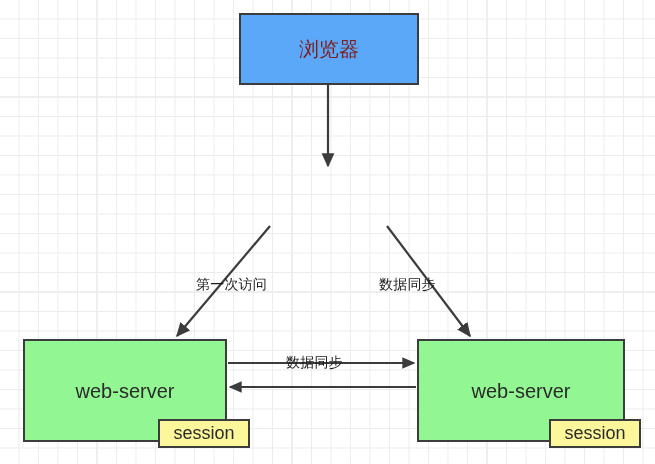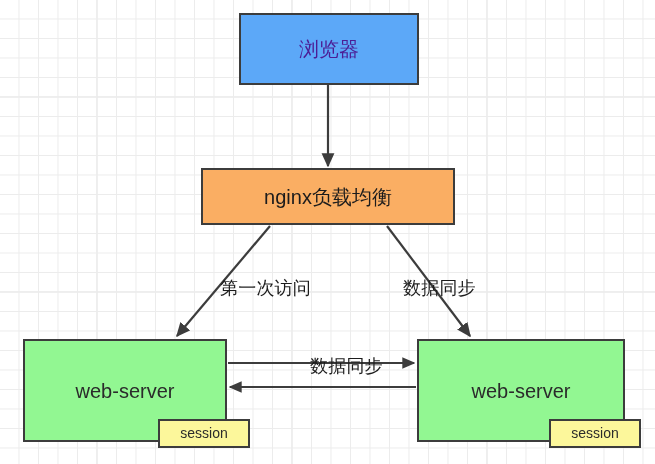--- a/index.html
+++ b/index.html
@@ -47,21 +47,21 @@
     text-align: center;
     line-height: 1.2;
   }
 
   .node-browser {
     left: 239px;
     top: 13px;
     width: 180px;
     height: 72px;
     background: #5CA8F8;
-    color: #4c1d95;
+    color: #7f1d1d;
     font-size: 20px;
   }
 
   .node-nginx {
     left: 201px;
     top: 168px;
     width: 254px;
     height: 57px;
     background: #FAAE63;
     color: #1c1c1c;
@@ -86,41 +86,40 @@
     background: #92F792;
     color: #2b2b2b;
     font-size: 20px;
   }
 
   .node-session {
     width: 92px;
     height: 29px;
     background: #FCF79B;
     color: #2b2b2b;
-    font-size: 14px;
+    font-size: 18px;
   }
 
   .node-session-left {
     left: 158px;
     top: 419px;
   }
 
   .node-session-right {
     left: 549px;
     top: 419px;
   }
 
   .edge-label {
     position: absolute;
-    font-size: 18px;
+    font-size: 14px;
     color: #1c1c1c;
     white-space: nowrap;
     background: transparent;
     letter-spacing: 0.2px;
-    padding-left: 24px;
   }
 
   .label-first-visit {
     left: 196px;
     top: 276px;
   }
 
   .label-second-visit {
     left: 379px;
     top: 276px;
@@ -159,21 +158,20 @@
       <line x1="228" y1="363" x2="414" y2="363" stroke="#3c3c3c" stroke-width="2" marker-end="url(#arrowhead)"></line>
     </g>
 
     <g>
       <line x1="416" y1="387" x2="230" y2="387" stroke="#3c3c3c" stroke-width="2" marker-end="url(#arrowhead)"></line>
     </g>
   </svg>
 
   <div class="node node-browser">浏览器</div>
 
-  <div class="node node-nginx">nginx负载均衡</div>
 
   <div class="node node-web-left">web-server</div>
 
   <div class="node node-web-right">web-server</div>
 
   <div class="node node-session node-session-left">session</div>
 
   <div class="node node-session node-session-right">session</div>
 
   <div class="edge-label label-first-visit">第一次访问</div>

